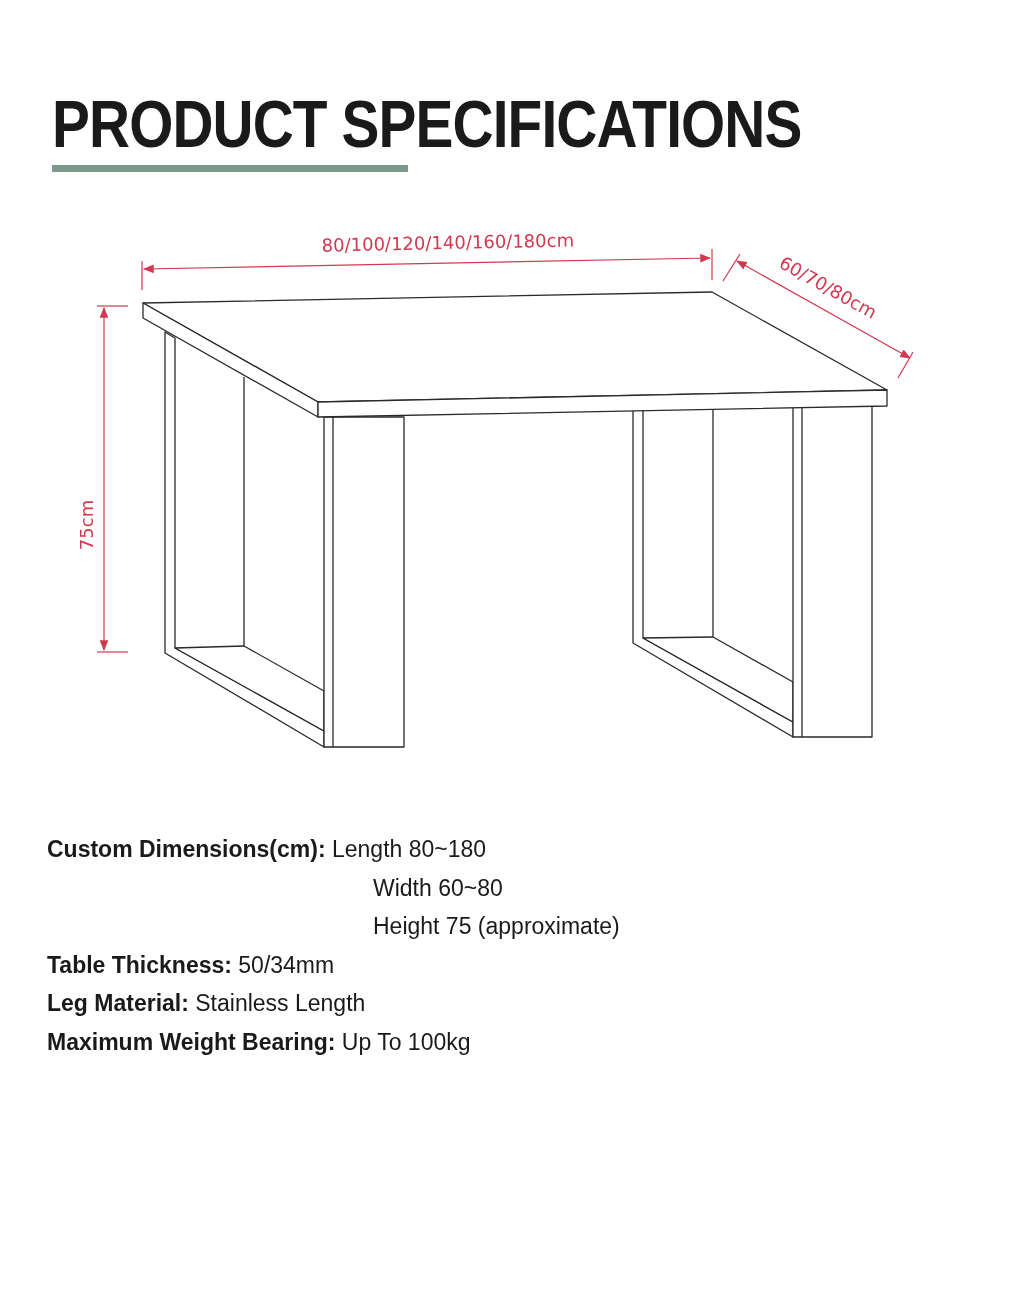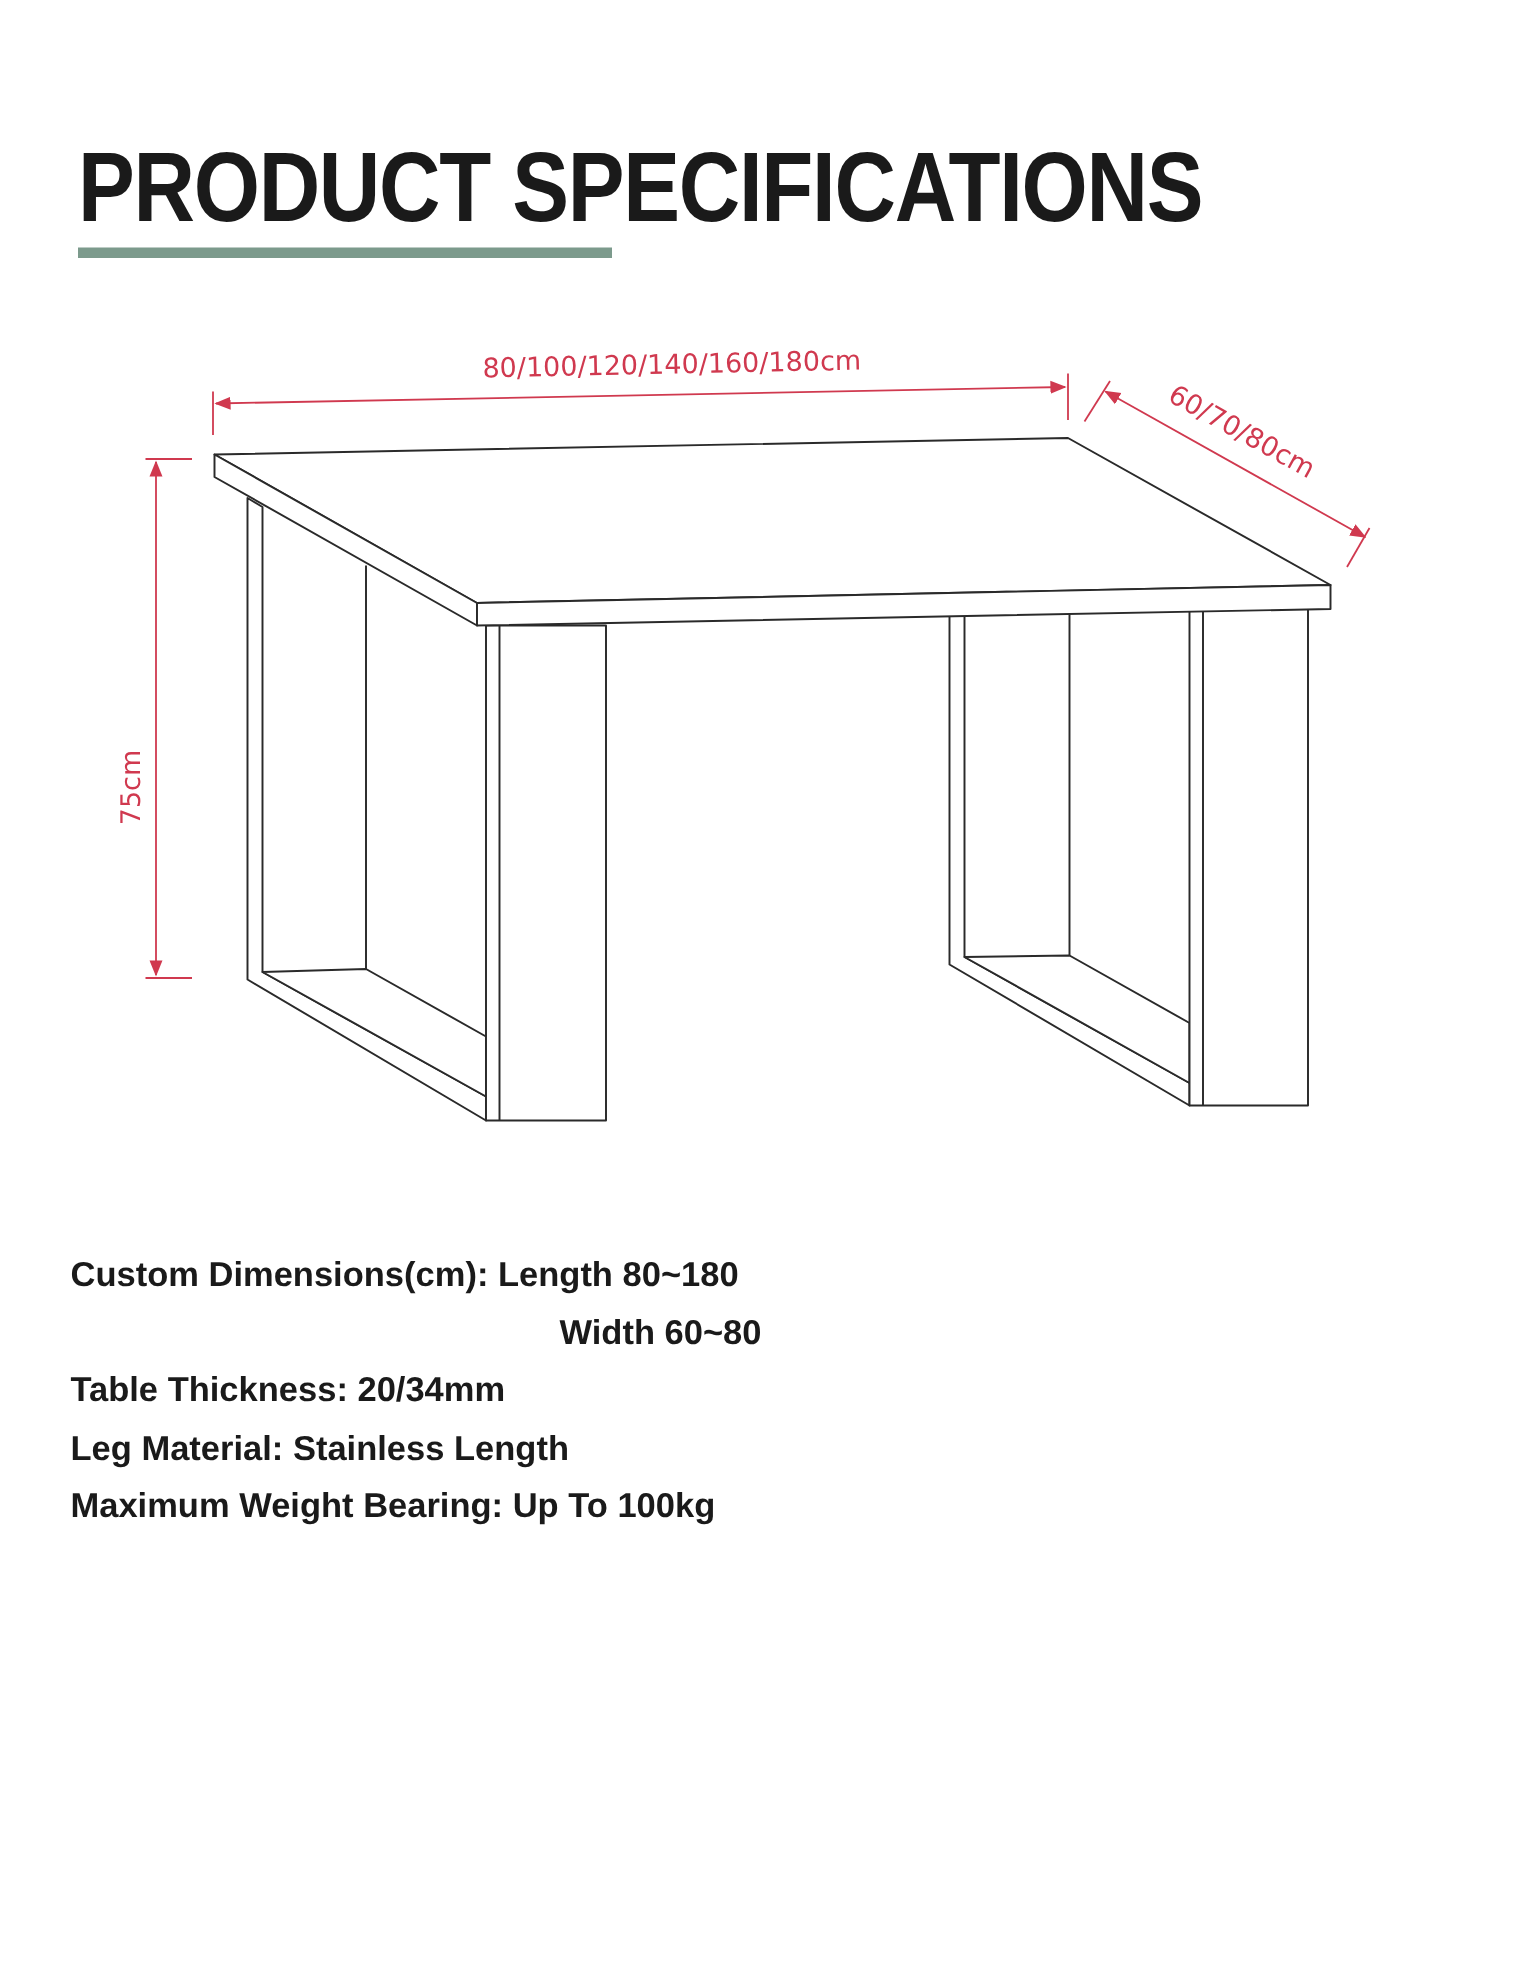--- a/index.html
+++ b/index.html
@@ -9,21 +9,21 @@
            font-family: "Liberation Sans", sans-serif; font-weight: 700;
            font-size: 66px; line-height: 72px; letter-spacing: -1px;
            transform: scaleX(0.86); transform-origin: left top;
            color: #1a1a1a; white-space: nowrap; }
   .title-bar { position: absolute; left: 52px; top: 165px; width: 356px; height: 7px;
                background: #7c9a8c; }
   svg.drawing { position: absolute; left: 0; top: 0; }
   .specs { position: absolute; left: 47px; top: 830px; font-size: 23px; line-height: 38.5px; }
   .spec-row { white-space: nowrap; }
   .spec-label { font-weight: 700; text-align: right; }
-  .spec-value { font-weight: 700; }
+  .spec-value { font-weight: 400; }
   .indent { padding-left: 326px; }
 </style>
 </head>
 <body>
 
 <h1 class="title">PRODUCT SPECIFICATIONS</h1>
 <div class="title-bar"></div>
 
 <svg class="drawing" width="1024" height="800" viewBox="0 0 1024 800" xmlns="http://www.w3.org/2000/svg">
   <defs>
@@ -80,23 +80,26 @@
 </svg>
 
 <div class="specs">
   <div class="spec-row">
     <span class="spec-label">Custom Dimensions(cm):</span>
     <span class="spec-value">Length 80~180</span>
   </div>
   <div class="spec-row indent">
     <span class="spec-value">Width 60~80</span>
   </div>
+  <div class="spec-row indent">
+    <span class="spec-value">Height 75 (approximate)</span>
+  </div>
   <div class="spec-row">
     <span class="spec-label">Table Thickness:</span>
-    <span class="spec-value">20/34mm</span>
+    <span class="spec-value">50/34mm</span>
   </div>
   <div class="spec-row">
     <span class="spec-label">Leg Material:</span>
     <span class="spec-value">Stainless Length</span>
   </div>
   <div class="spec-row">
     <span class="spec-label">Maximum Weight Bearing:</span>
     <span class="spec-value">Up To 100kg</span>
   </div>
 </div>

